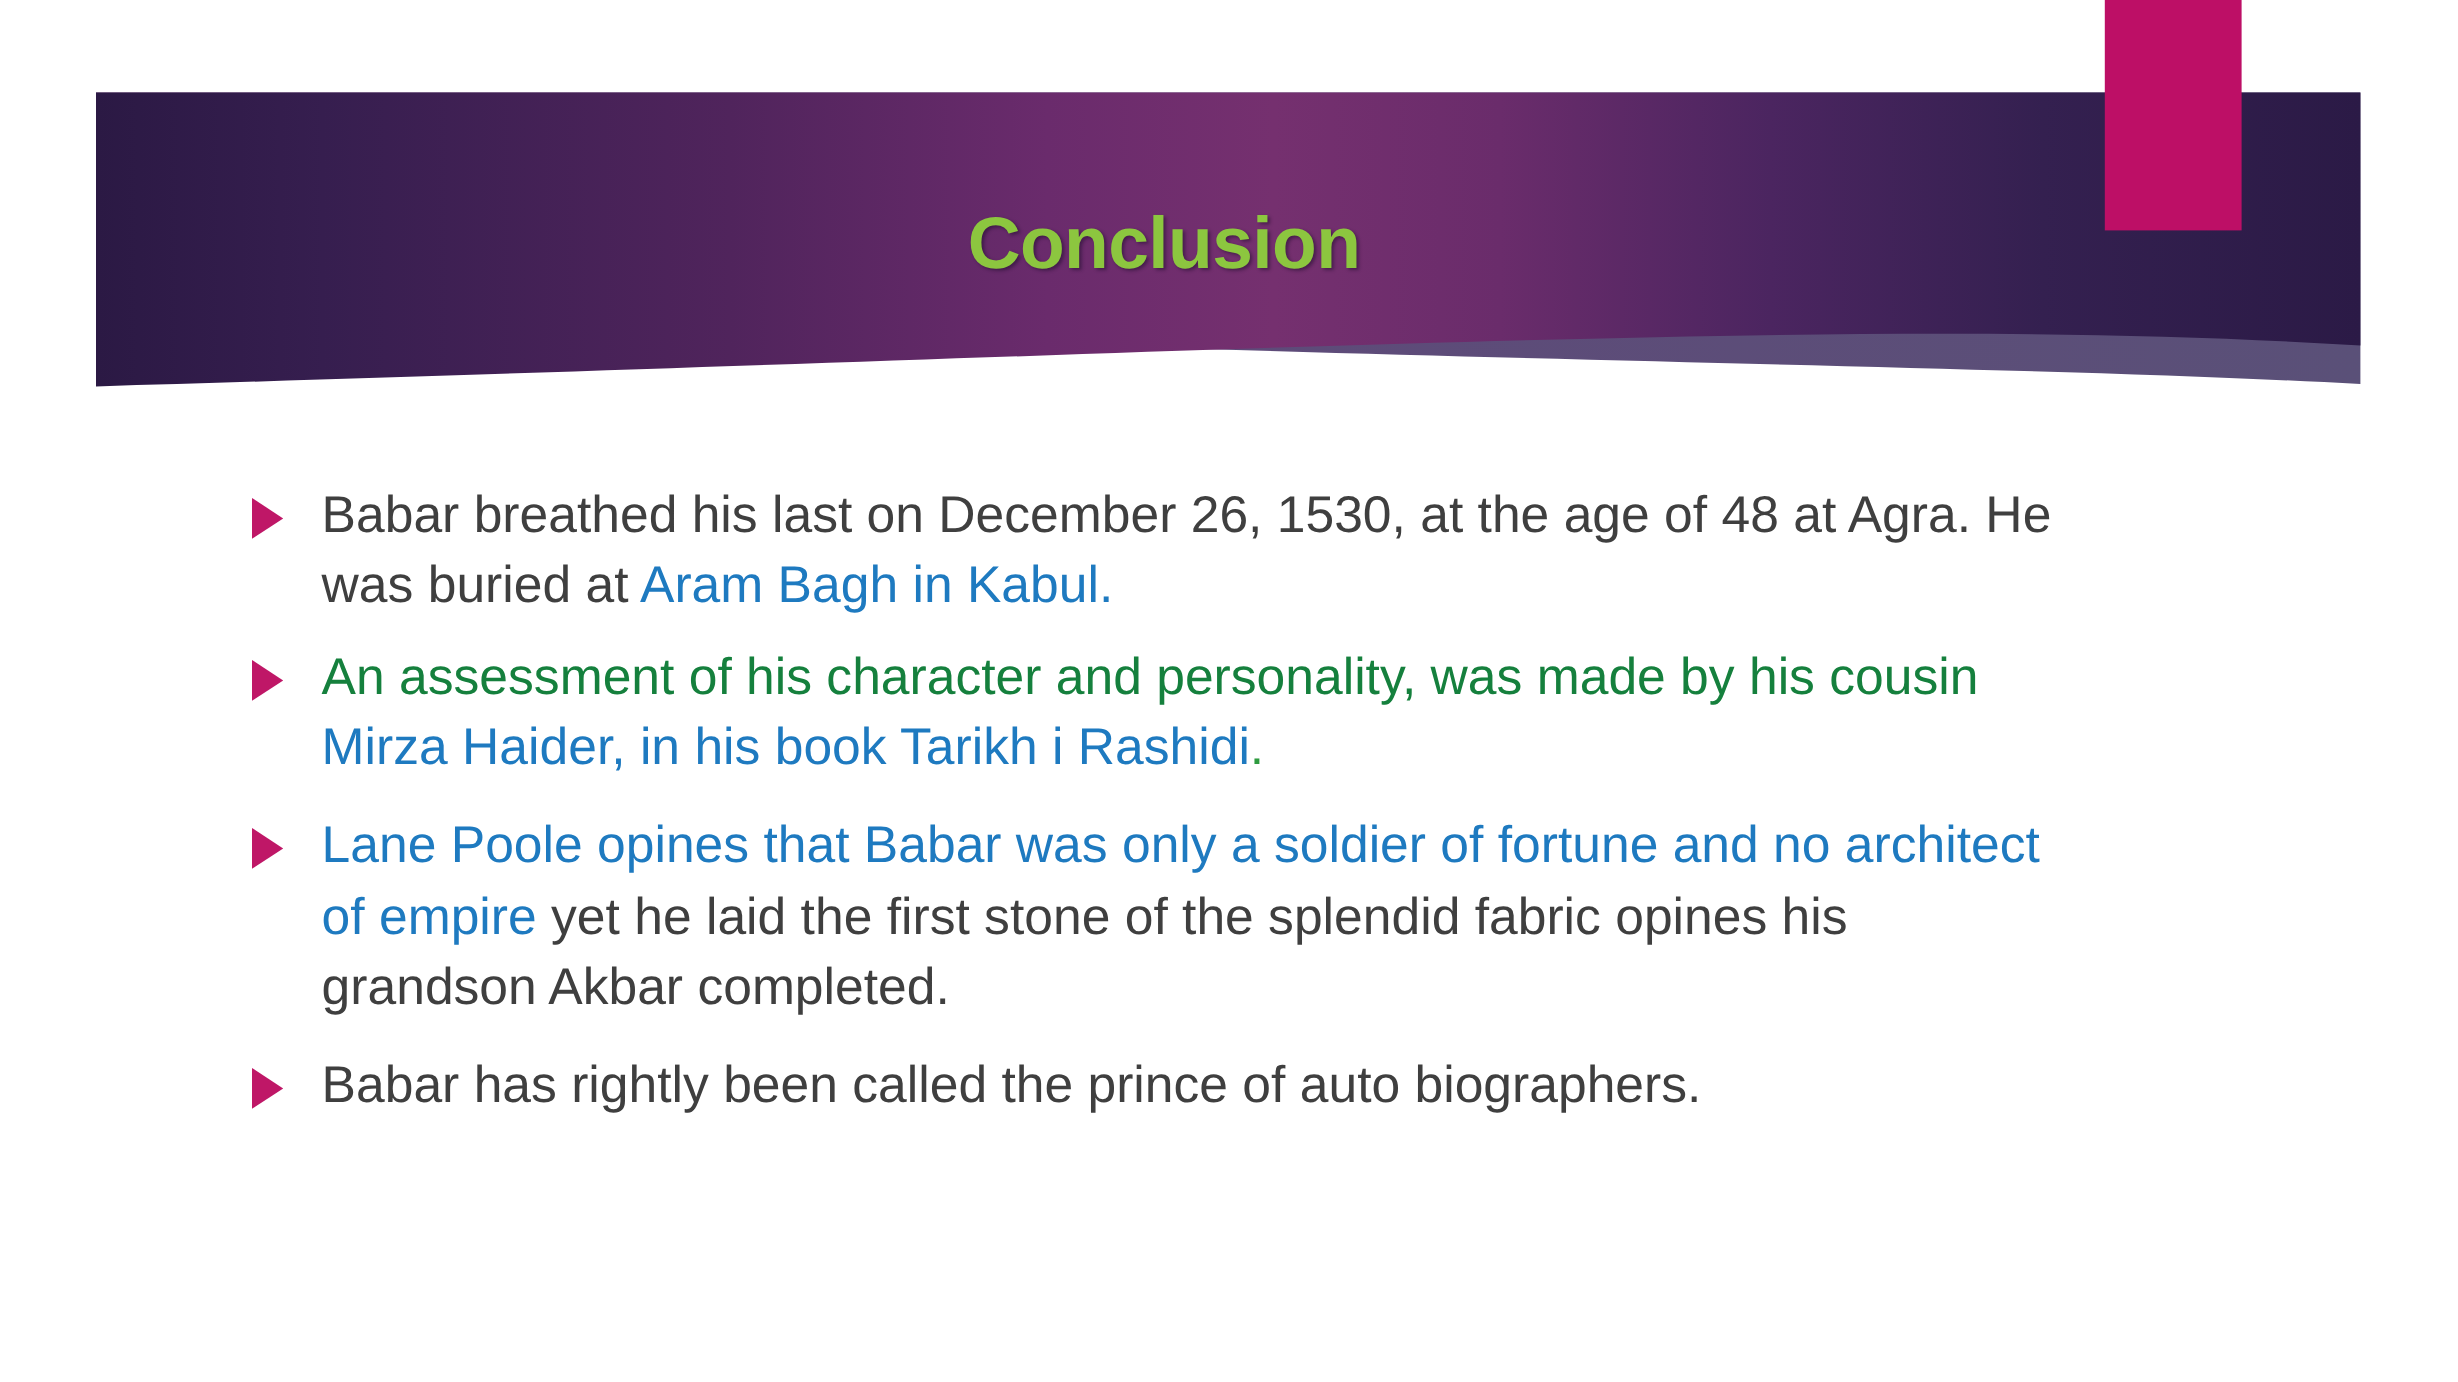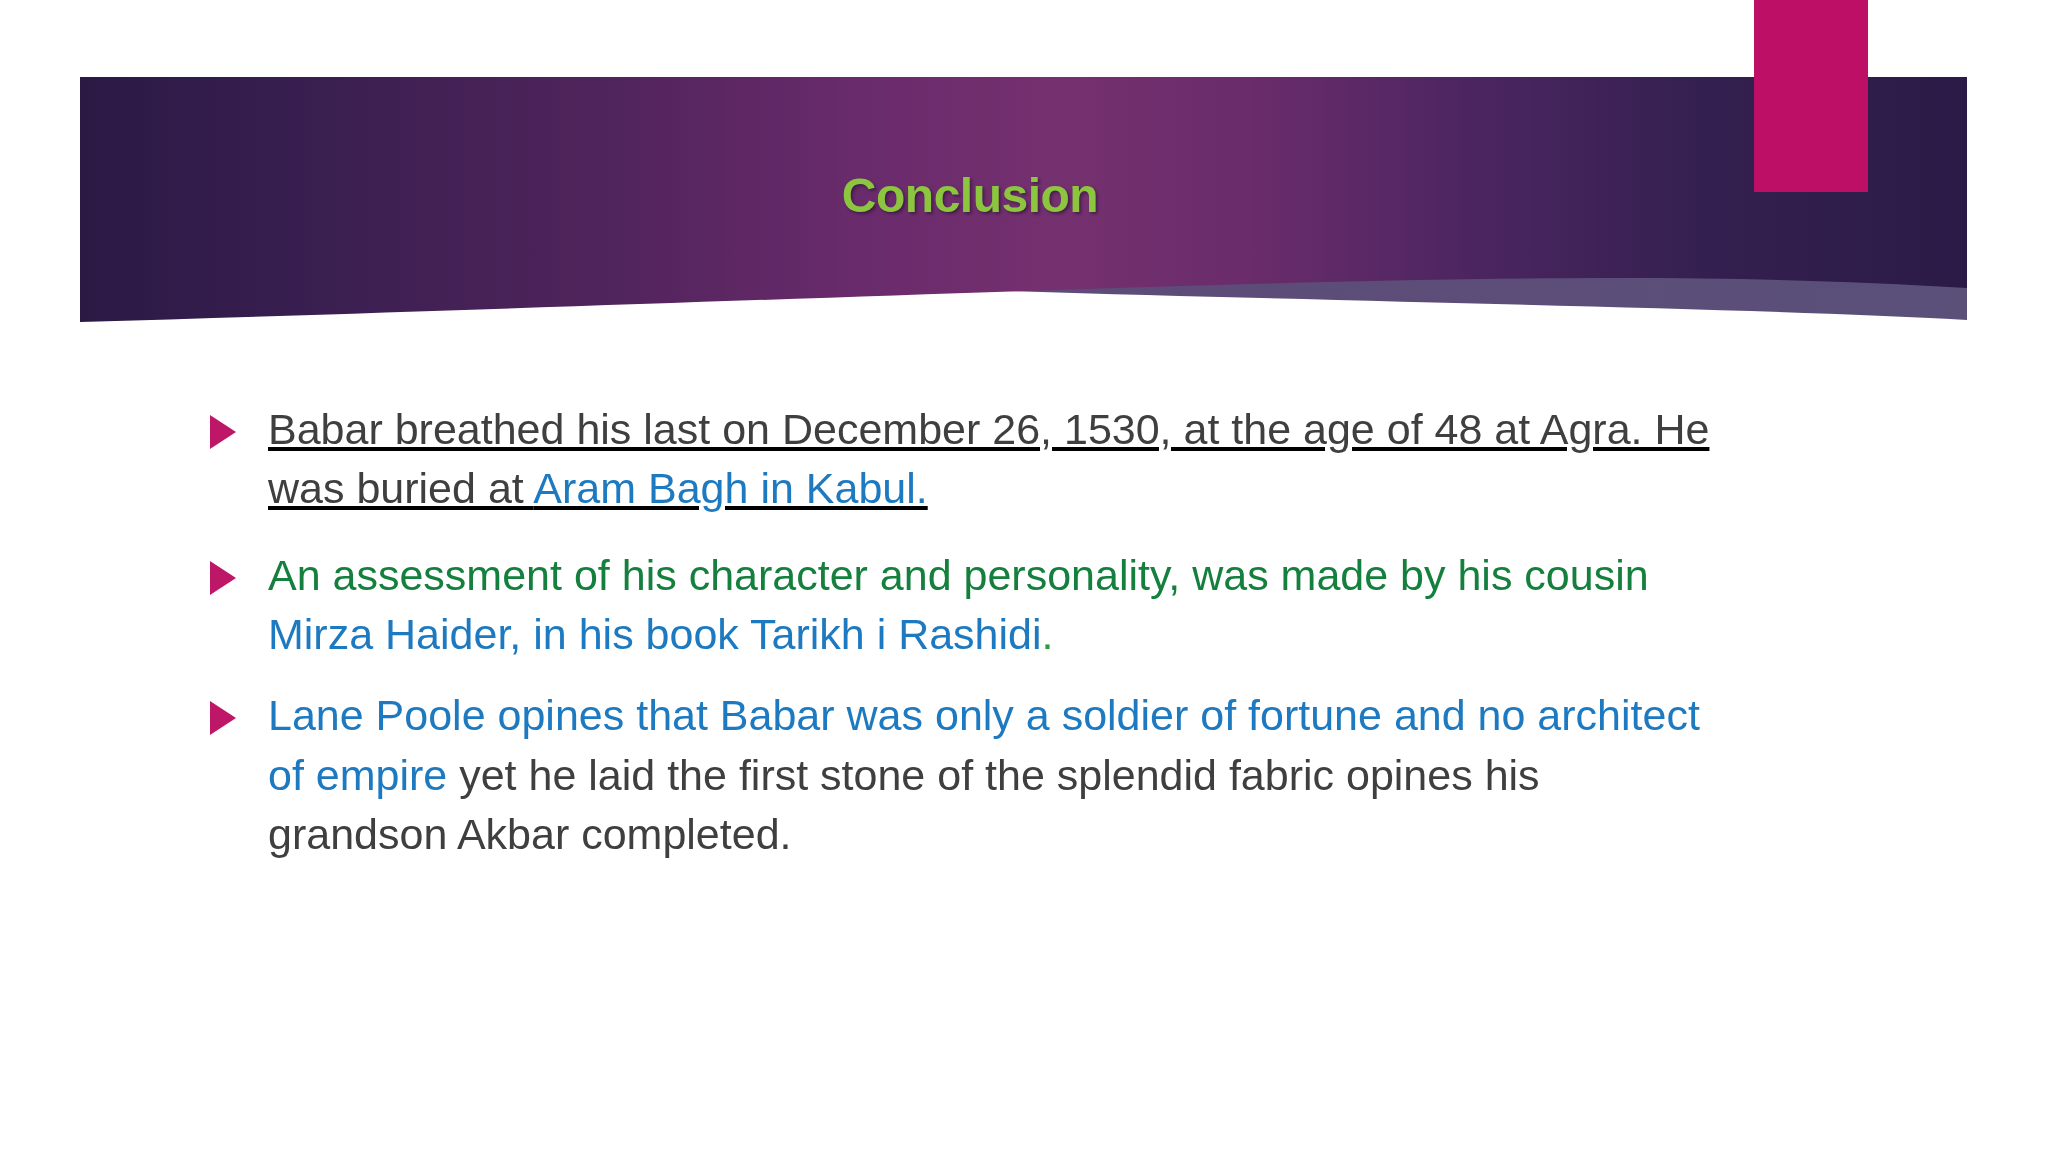--- a/index.html
+++ b/index.html
@@ -41,21 +41,21 @@
     display: block;
   }
 
   
   .slide-title {
     position: absolute;
     left: 80px;
     top: 172px;
     width: 1780px;
     text-align: center;
-    font-size: 48px;
+    font-size: 61px;
     font-weight: bold;
     color: #8CC63F;
     letter-spacing: -0.5px;
     line-height: 1.0;
     text-shadow: 2px 2px 3px rgba(20,8,35,0.45);
     white-space: nowrap;
     z-index: 5;
   }
 
   
@@ -96,21 +96,21 @@
 
   .bullet-text.tone-black { color: #000000; }
   .bullet-text.tone-gray  { color: #3F3F3F; }
 
   .tx-link  { color: #1E7AC0; }
   .tx-dark  { color: #3F3F3F; }
   .tx-black { color: #15803d; }
   .tx-green { color: #2E9B3F; }
 
   
-  .row-1 { margin-bottom: 27px; text-decoration: underline; }
+  .row-1 { margin-bottom: 16px; }
   .row-2 { margin-bottom: 22px; }
   .row-3 { margin-bottom: 22px; }
 </style>
 </head>
 <body>
 
 <div id="slide">
 
   <div class="banner-wrap">
     <svg class="banner-svg" viewBox="0 0 2048 380" preserveAspectRatio="none">
@@ -153,16 +153,20 @@
     <div class="bullet-row row-2">
       <span class="bullet-marker"></span>
       <span class="bullet-text tone-black"><span class="tx-black"> An assessment of his character and personality, was made by his cousin </span><span class="tx-link">Mirza Haider, in his book Tarikh i Rashidi</span><span class="tx-green">.</span></span>
     </div>
 
     <div class="bullet-row row-3">
       <span class="bullet-marker"></span>
       <span class="bullet-text tone-gray"><span class="tx-link"> Lane Poole opines that Babar was only a soldier of fortune and no architect of empire</span><span class="tx-dark"> yet he laid the first stone of the splendid fabric opines his grandson Akbar completed.</span></span>
     </div>
 
+    <div class="bullet-row row-4">
+      <span class="bullet-marker"></span>
+      <span class="bullet-text tone-gray"><span class="tx-dark">  Babar has rightly been called the prince of auto biographers.</span></span>
+    </div>
 
   </div>
 
 </div>
 
 </body></html>

